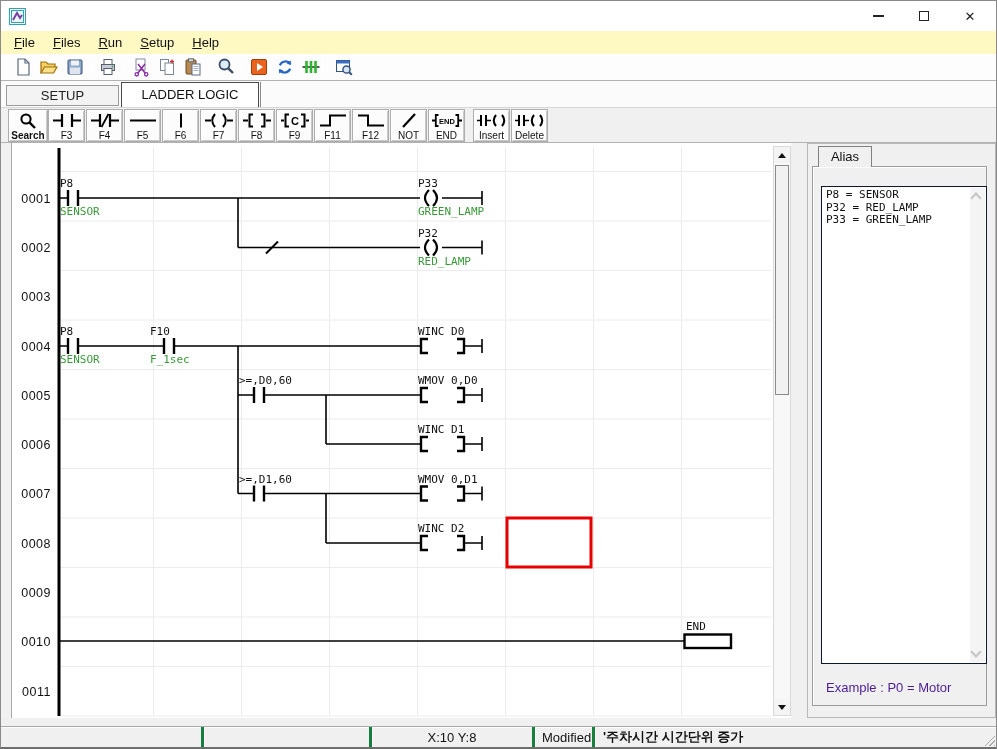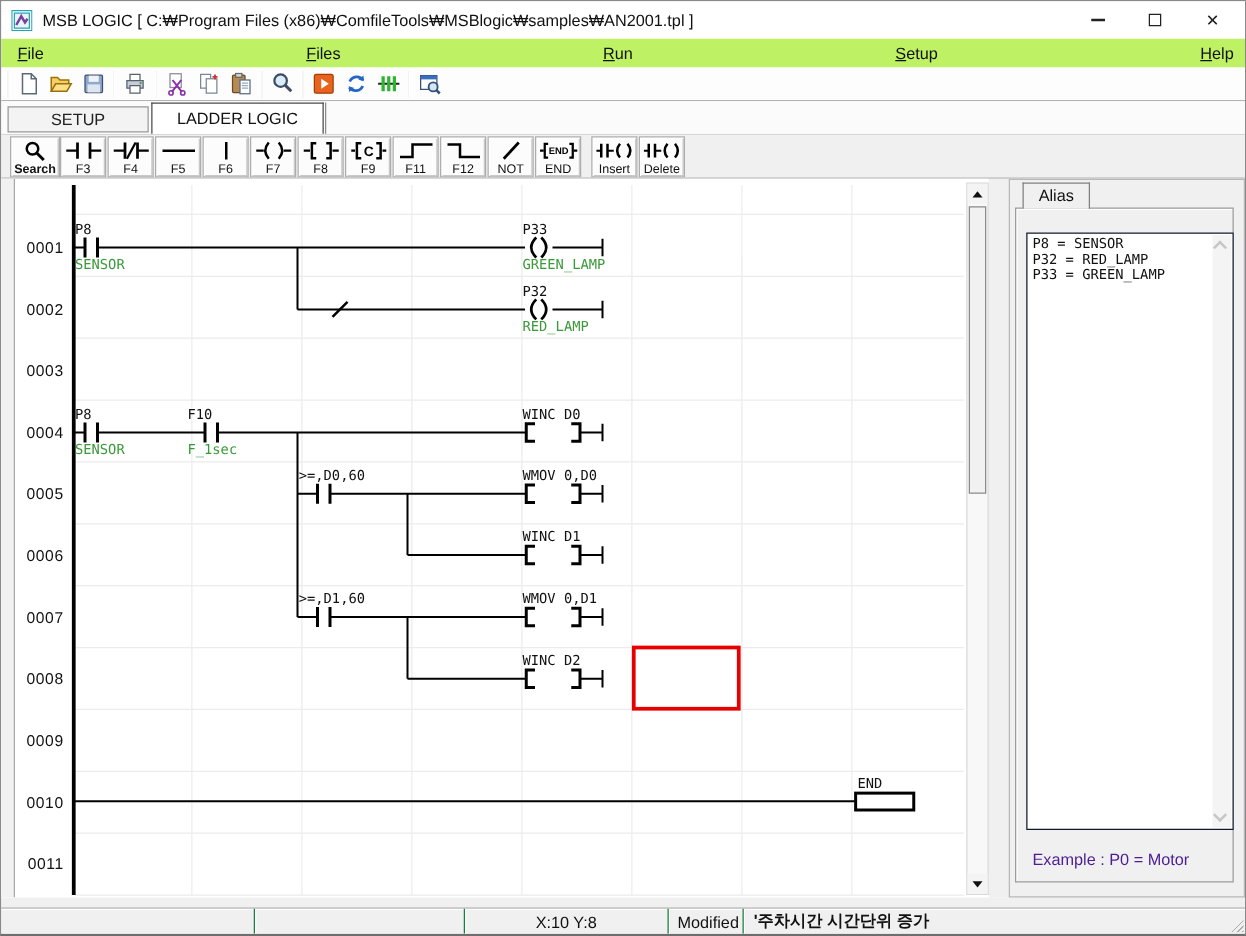--- a/index.html
+++ b/index.html
@@ -9,21 +9,21 @@
   
   .titlebar { height:30px; display:flex; align-items:center; padding-left:8px; background:#fff; flex:0 0 auto; }
   .app-icon { width:17px; height:17px; margin-right:8px; flex:0 0 auto; }
   .title-text { font-size:13px; color:#111; white-space:nowrap; }
   .win-controls { margin-left:auto; display:flex; align-items:center; gap:34px; padding-right:20px; }
   .wc { width:12px; height:12px; display:flex; align-items:center; justify-content:center; color:#222; font-size:13px; }
   .wc-min-bar { width:11px; height:1.5px; background:#222; }
   .wc-max-box { width:10px; height:10px; border:1.5px solid #222; }
 
   
-  .menubar { height:23px; display:flex; align-items:center; padding-left:4px; background:#bef264; flex:0 0 auto;justify-content:space-between; }
+  .menubar { height:23px; display:flex; align-items:center; padding-left:4px; background:#fef9c3; flex:0 0 auto; }
   .menu-item { font-size:13px; color:#111; padding:2px 9px; display:inline-block; }
   .menu-item::first-letter { text-decoration:underline; }
 
   
   .toolbar { height:27px; display:flex; align-items:center; padding-left:2px; background:#fdfdfd; border-bottom:1px solid #b2b2b2; flex:0 0 auto; }
   .tb-sep { width:1px; height:21px; background:#cfcfcf; border-right:1px solid #fff; margin:0 3px; }
   .tb-btn { width:26px; height:24px; display:flex; align-items:center; justify-content:center; }
 
   
   .tabstrip { height:26px; position:relative; background:#fbfbfb; flex:0 0 auto; }
@@ -60,21 +60,21 @@
   .alias-list { position:absolute; left:8px; top:19px; width:166px; height:478px; background:#fff; border:1px solid #0f172a; font-family:"DejaVu Sans Mono", monospace; font-size:11px; line-height:12.5px; color:#111; padding:2px 18px 2px 4px; overflow:hidden; }
   .lb-scroll { position:absolute; right:1px; top:1px; bottom:1px; width:15px; background:#f4f4f4; }
   .chev { width:8px; height:8px; border-right:2px solid #c6c6c6; border-bottom:2px solid #c6c6c6; position:absolute; left:2px; }
   .chev-up { top:6px; transform:rotate(225deg); }
   .chev-down { bottom:6px; transform:rotate(45deg); }
   .alias-example { position:absolute; left:13px; bottom:10px; font-size:13px; color:#4c1d95; }
 
   
   .status-gap { height:8px; background:#f0f0f0; flex:0 0 auto; }
   .statusbar { height:22px; background:#f0f0f0; border-top:1px solid #a8a8a8; box-shadow: inset 0 1px 0 #fff; display:flex; flex:1 1 auto; font-size:13px; color:#111; position:relative; }
-  .sb-cell { border-right:1px solid #15803d; box-shadow:1px 0 0 #fff; display:flex; align-items:center; }
+  .sb-cell { border-right:3px solid #15803d; box-shadow:1px 0 0 #fff; display:flex; align-items:center; }
   .sb-1 { width:203px; }
   .sb-2 { width:168px; }
   .sb-3 { width:163px; justify-content:center; }
   .sb-4 { width:60px; padding-left:7px; }
   .sb-5 { flex:1; padding-left:8px; border-right:none;font-weight:bold; }
   .sb-grip { position:absolute; right:1px; bottom:1px; width:13px; height:13px; background:repeating-linear-gradient(135deg, transparent 0 2px, #ababab 2px 3px); clip-path:polygon(100% 0, 100% 100%, 0 100%); }
 
   svg .wire { stroke:#000; stroke-width:1.6; }
   svg .sym  { stroke:#000; stroke-width:2.4; fill:none; }
   svg .coil { stroke:#000; stroke-width:2.2; fill:none; }
@@ -84,21 +84,20 @@
 <body>
 
 <div class="window">
 
   <div class="titlebar">
     <svg class="app-icon" viewBox="0 0 17 17">
       <rect x="0.5" y="0.5" width="16" height="16" fill="#ffffff" stroke="#29a3b5"></rect>
       <rect x="2.5" y="2.5" width="12" height="12" fill="#e8f6f8" stroke="#29a3b5"></rect>
       <path d="M4 12 L8 5 L11 10 L13 7" stroke="#7a3fa0" stroke-width="2" fill="none"></path>
     </svg>
-    <span class="title-text">MSB LOGIC  [ C:₩Program Files (x86)₩ComfileTools₩MSBlogic₩samples₩AN2001.tpl ]</span>
     <div class="win-controls">
       <div class="wc">
           <div class="wc-min-bar"></div>
         </div>
       <div class="wc">
           <div class="wc-max-box"></div>
         </div>
       <div class="wc">
           <span>✕</span>
         </div>

